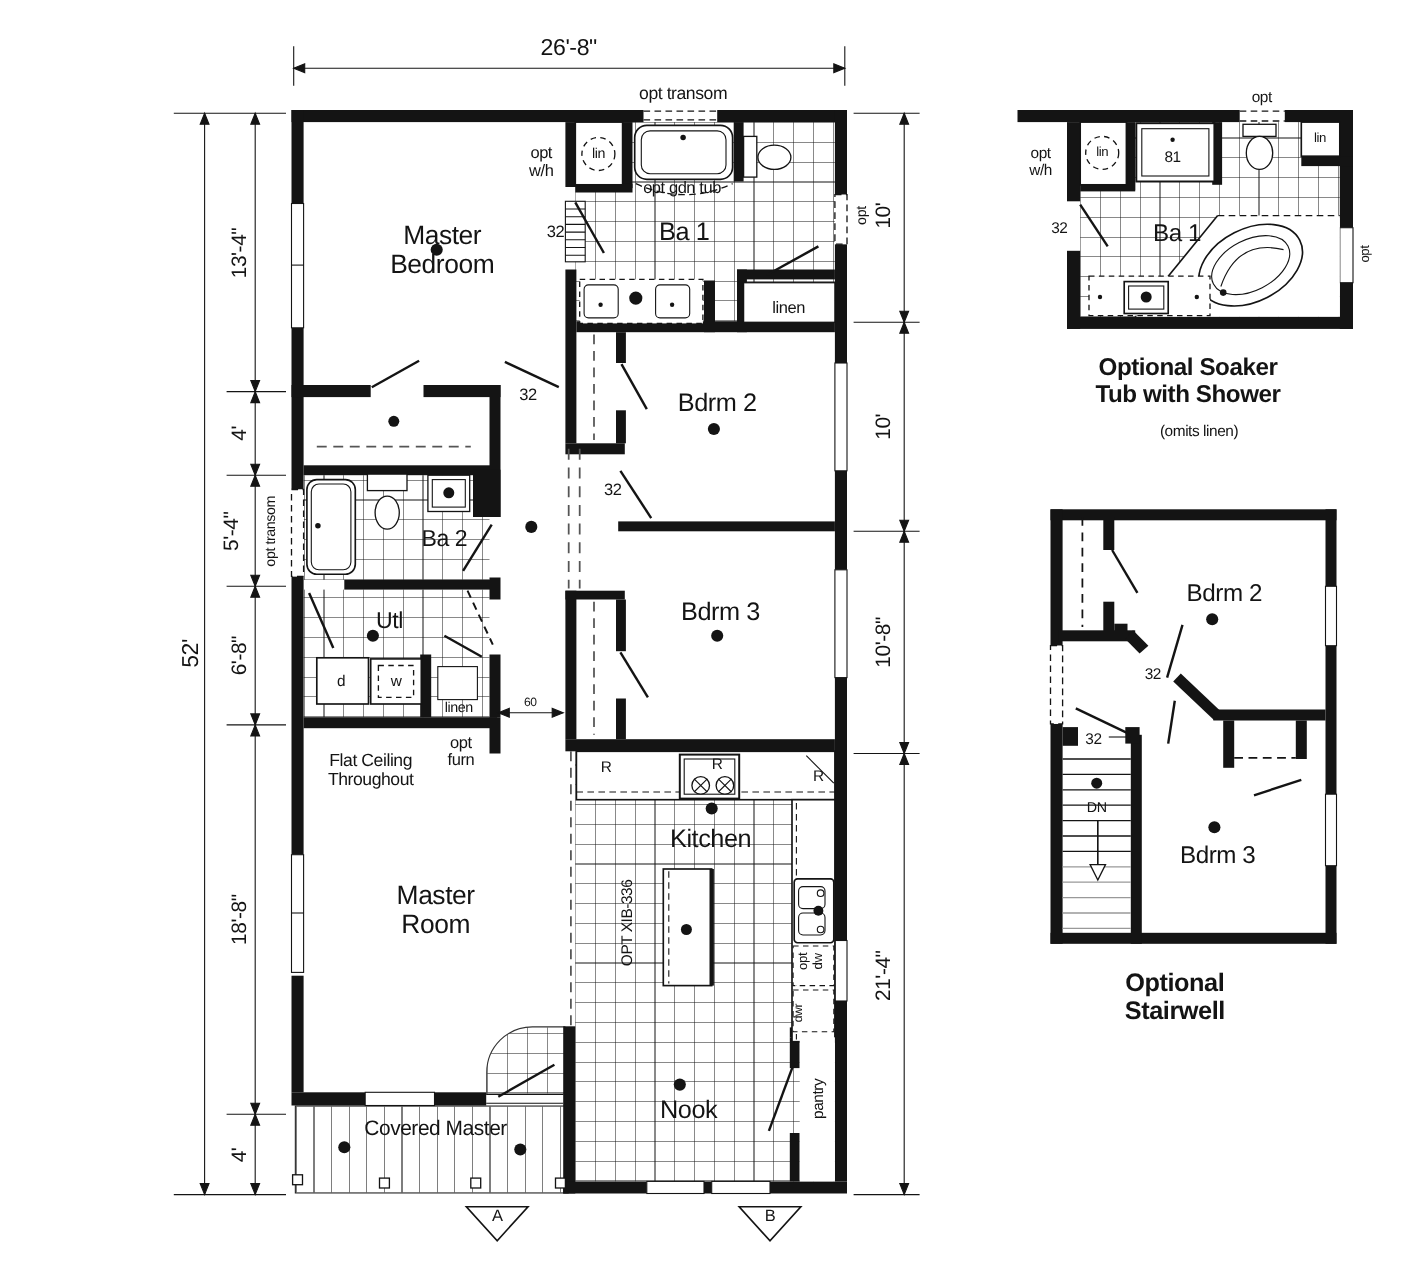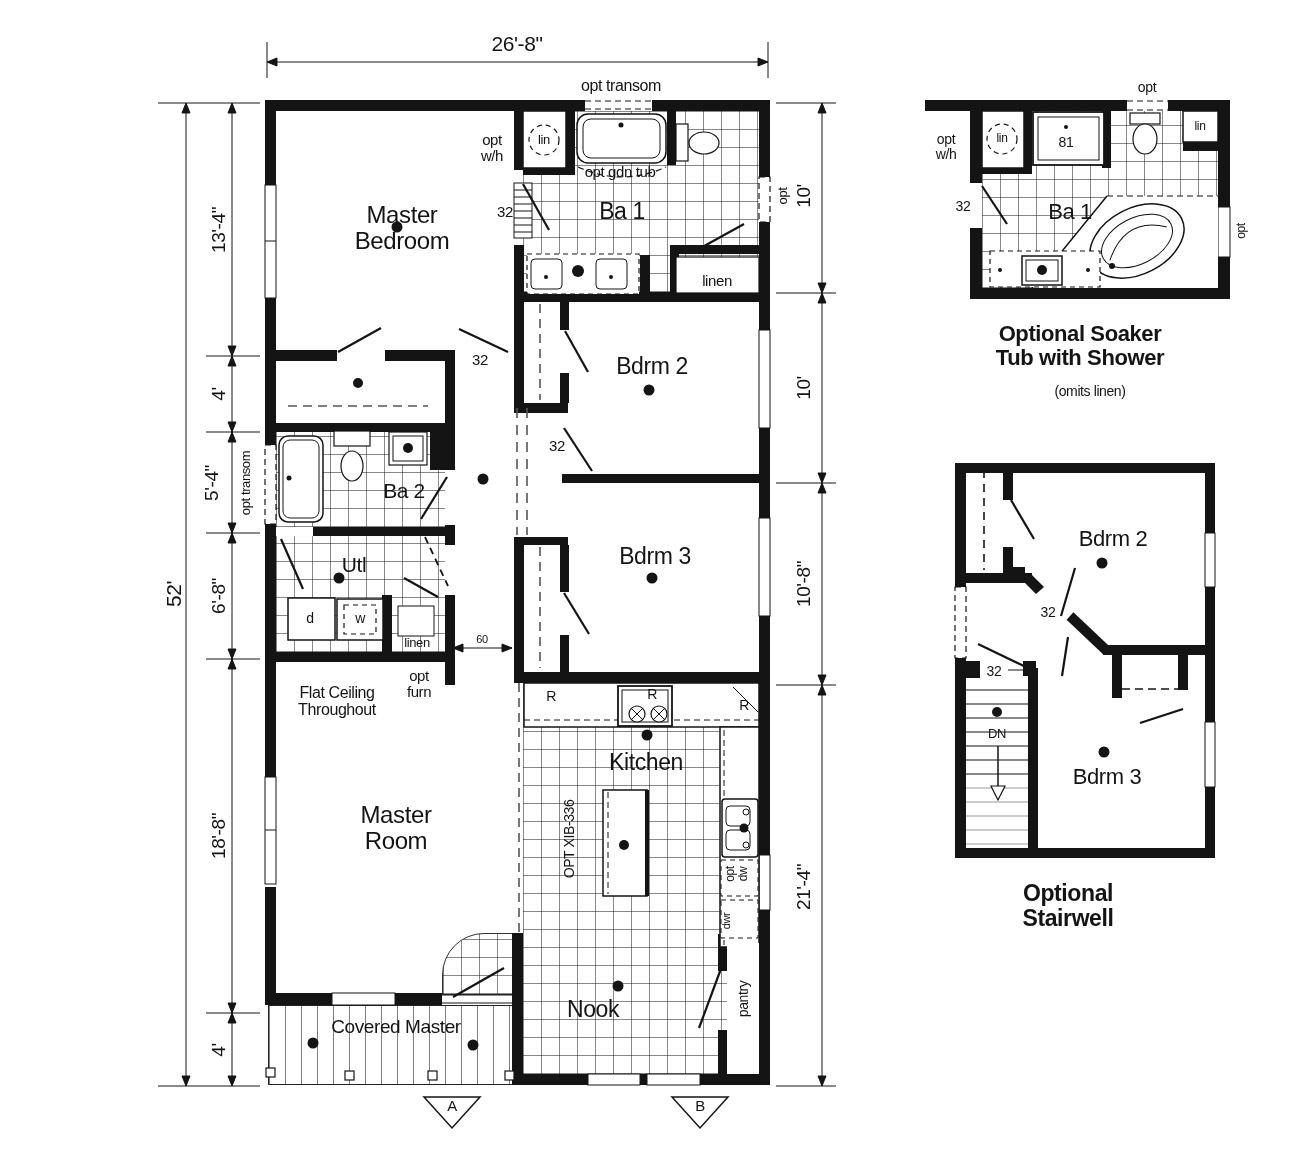--- a/index.html
+++ b/index.html
@@ -408,21 +408,21 @@
   <div class="lbl s24" style="left:402px;top:228px">Master
 Bedroom</div>
   <div class="lbl s23" style="left:622px;top:211px">Ba 1</div>
   <div class="lbl s23" style="left:652px;top:366px">Bdrm 2</div>
   <div class="lbl s23" style="left:655px;top:556px">Bdrm 3</div>
   <div class="lbl s21" style="left:404px;top:491px">Ba 2</div>
   <div class="lbl s21" style="left:354px;top:565px">Utl</div>
   <div class="lbl s24" style="left:396px;top:828px">Master
 Room</div>
   <div class="lbl s23" style="left:646px;top:762px">Kitchen</div>
-  <div class="lbl s23" style="left:593px;top:1009px">Nook</div>
+  <div class="lbl s23" style="left:626px;top:1009px">Nook</div>
   <div class="lbl s19" style="left:396px;top:1027px">Covered Master</div>
 
   <div class="lbl s15" style="left:452px;top:1106px">A</div>
   <div class="lbl s15" style="left:700px;top:1106px">B</div>
 
   <div class="lbl s14" style="left:1147px;top:88px">opt</div>
   <div class="lbl s14" style="left:946px;top:147px">opt
 w/h</div>
   <div class="lbl s12" style="left:1002px;top:138px">lin</div>
   <div class="lbl s14" style="left:1066px;top:143px">81</div>

